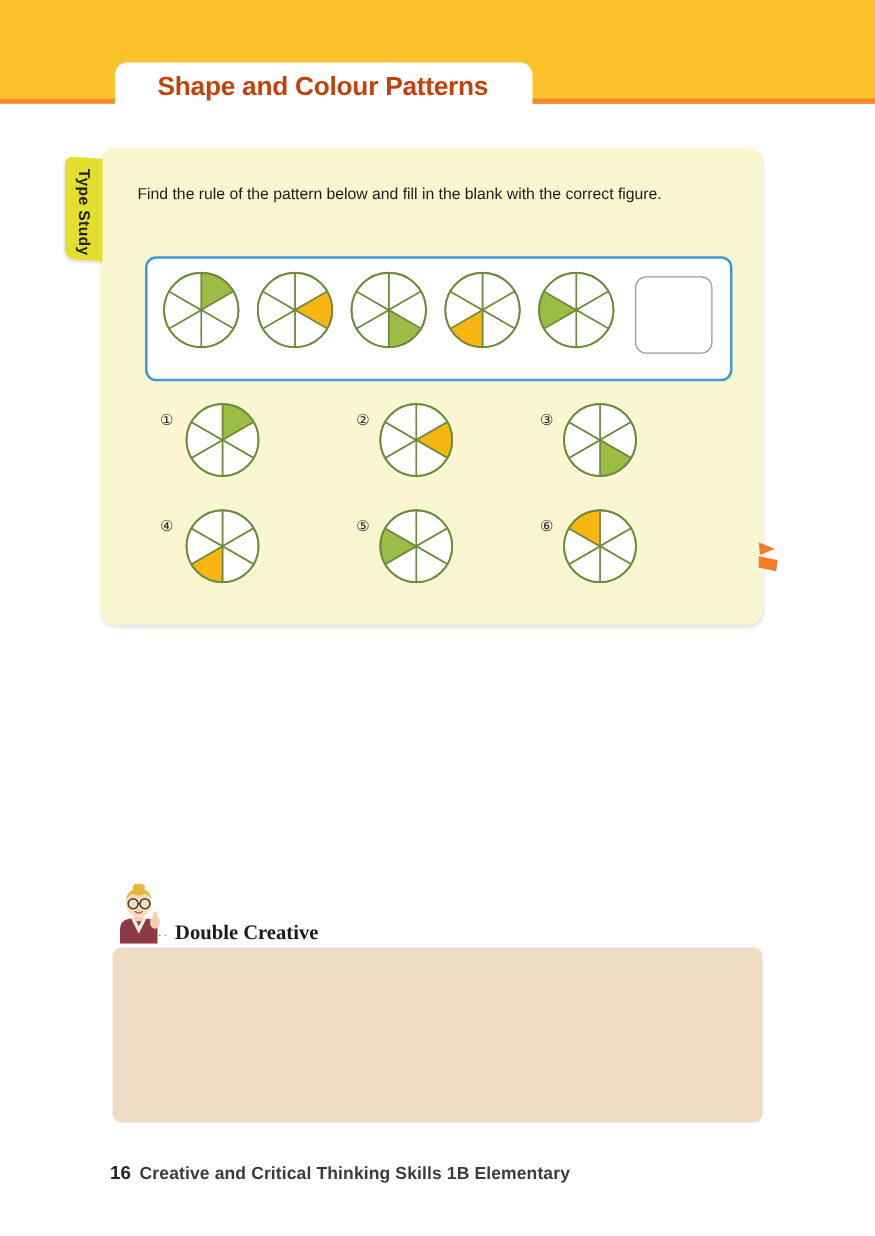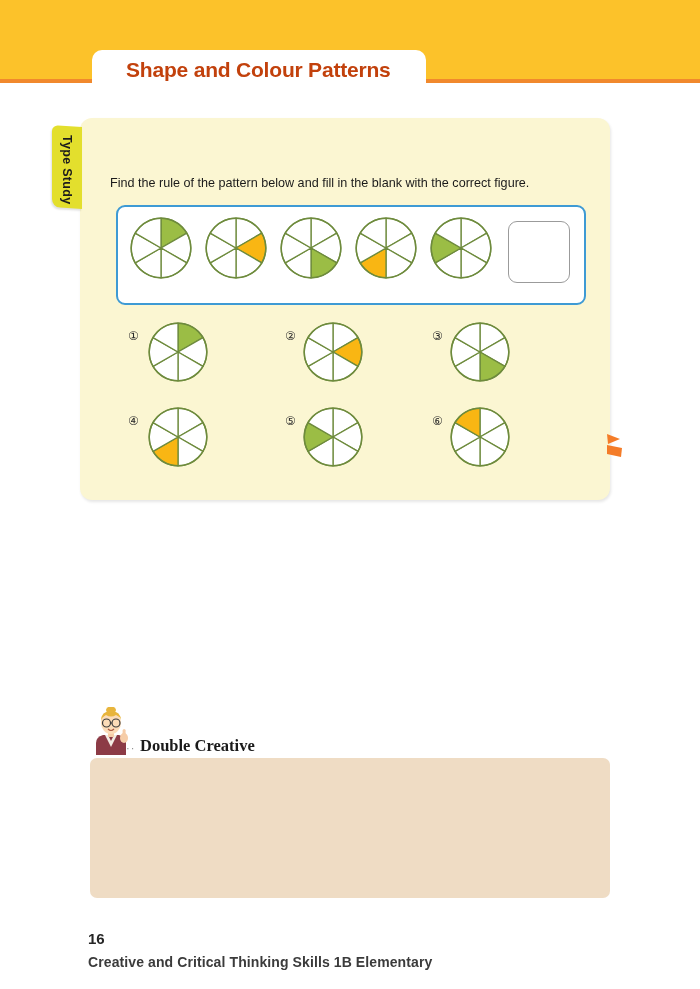--- a/index.html
+++ b/index.html
@@ -108,21 +108,20 @@
     z-index: 3;
   }
 
   .instruction {
     position: absolute;
     top: 147px; left: 110px;
     width: 490px;
     font-size: 12.6px;
     color: #1a1a1a;
     line-height: 1.35;
-    margin-top: 28px;
   }
 
   
   .sequence-box {
     position: absolute;
     top: 205px; left: 116px;
     width: 466px;
     height: 96px;
     border: 2px solid #3e9ad4;
     border-radius: 9px;
@@ -195,21 +194,20 @@
   }
   .tip-body p { margin: 0; }
 
   
   .footer {
     position: absolute;
     top: 930px; left: 88px;
     display: flex;
     align-items: baseline;
     gap: 7px;
-    flex-direction: column;
   }
   .footer-page {
     font-size: 15px;
     font-weight: bold;
     color: #262626;
   }
   .footer-title {
     font-size: 14px;
     font-weight: bold;
     color: #3b3b3b;

